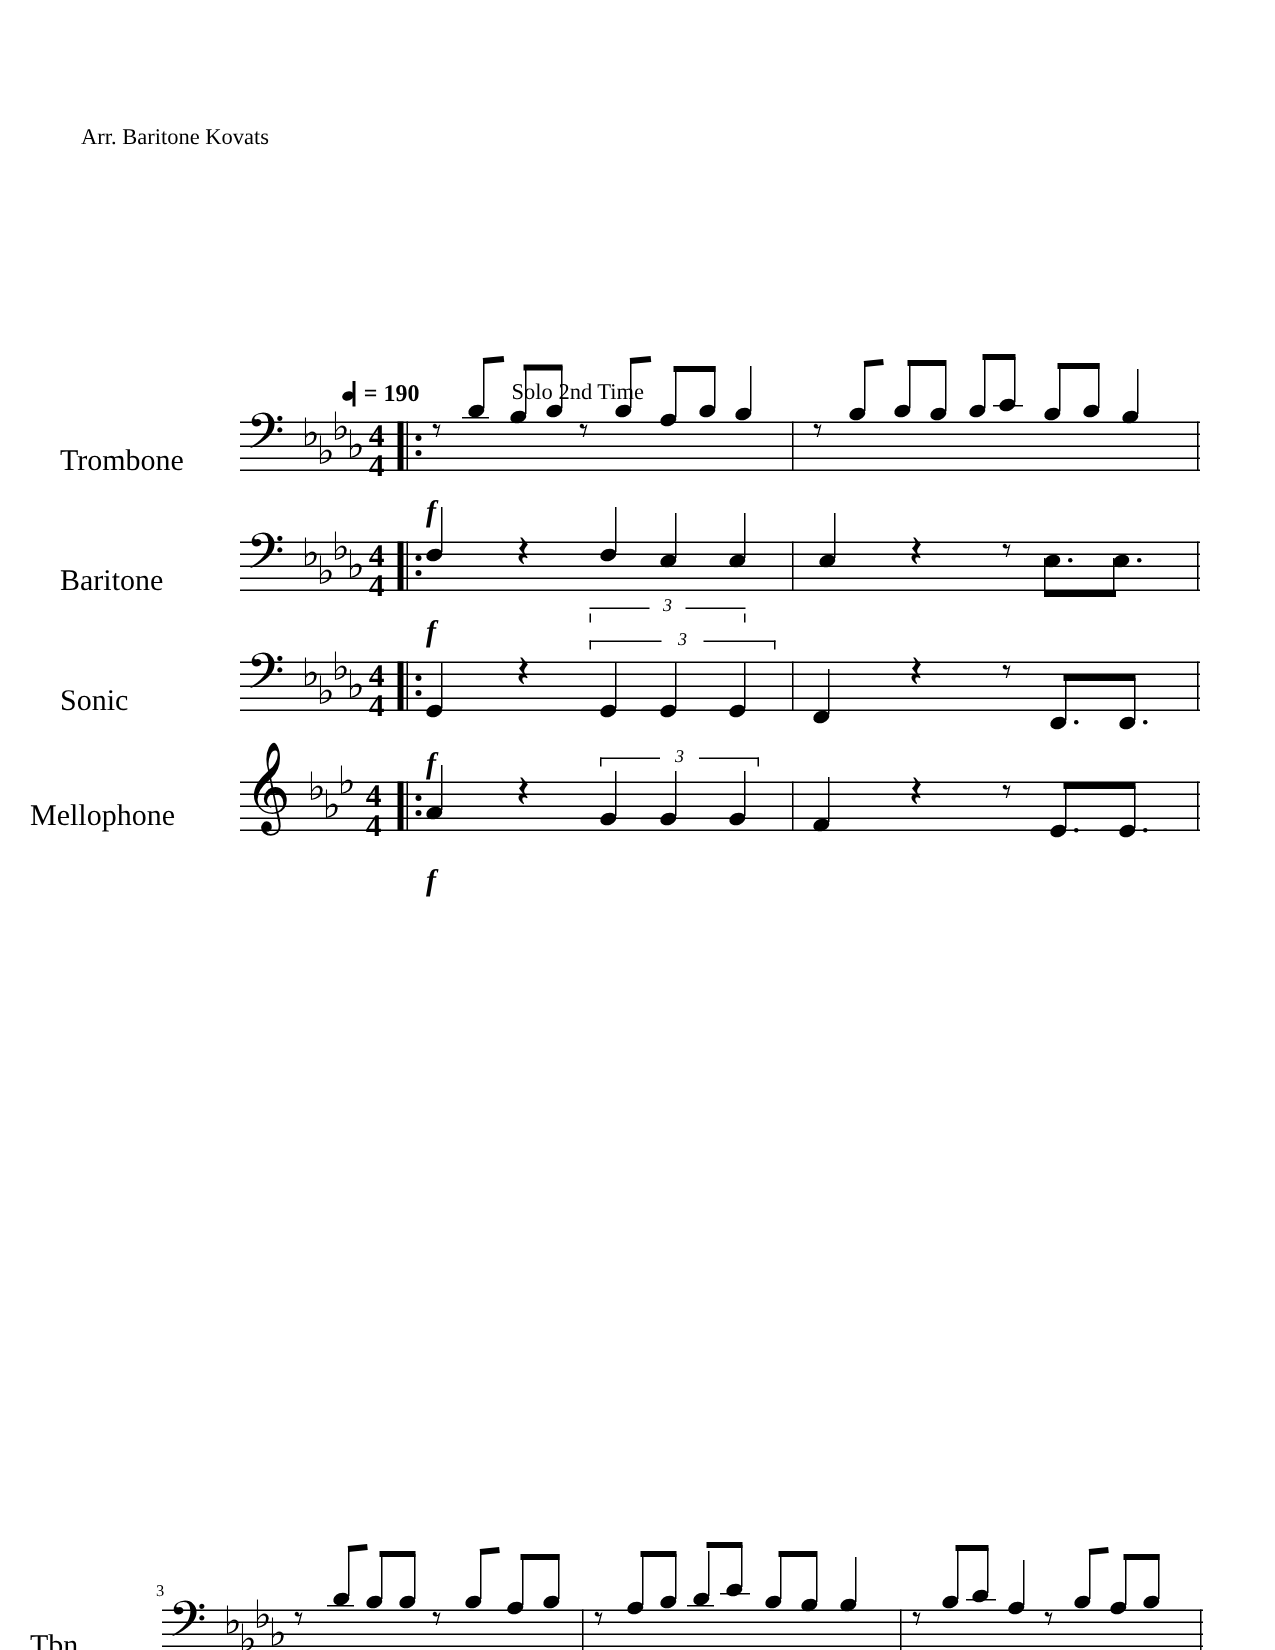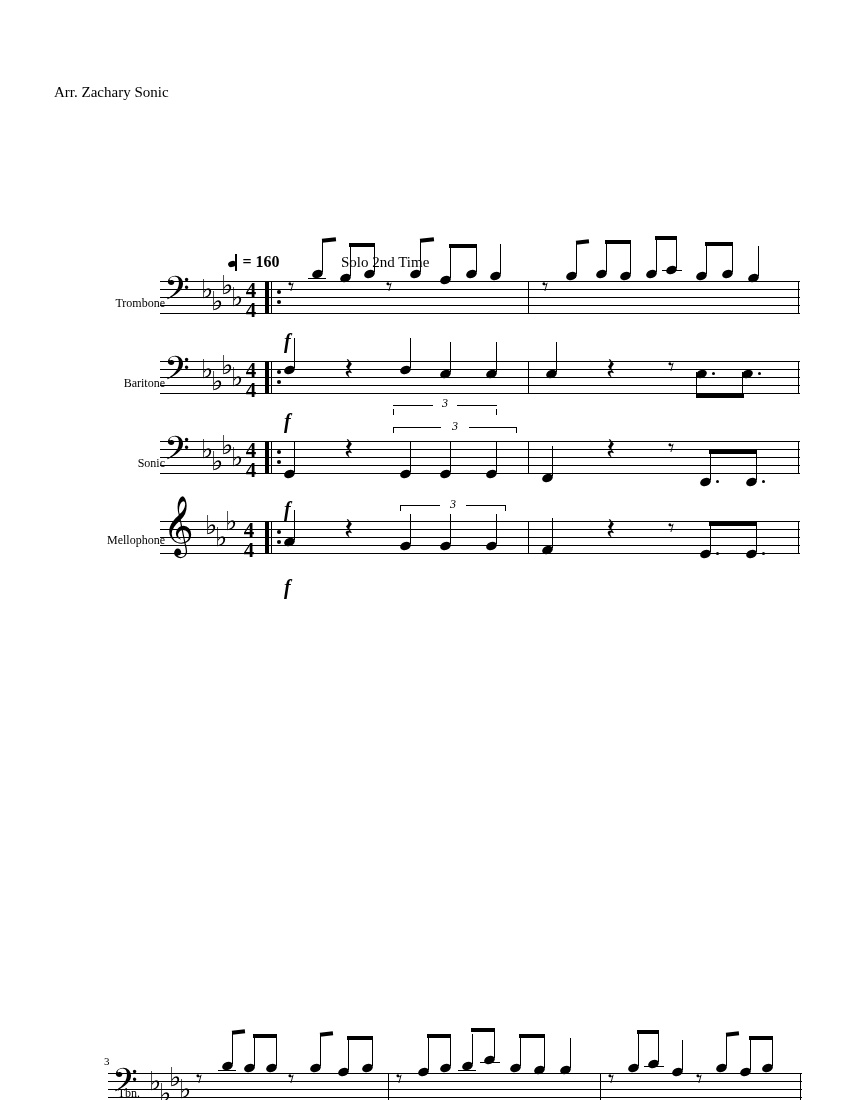--- a/index.html
+++ b/index.html
@@ -49,22 +49,22 @@
 
   .measure-number {
     position: absolute;
     font-size: 11px;
     font-family: "Liberation Serif", serif;
   }
 
   
   .inst-name {
     position: absolute;
-    font-size: 12px;
-    text-align: right;
+    font-size: 20px;
+    text-align: left;
     white-space: nowrap;
   }
 
   
   .staff {
     position: absolute;
     height: 32px;
   }
   .staff .line {
     position: absolute;
@@ -243,26 +243,26 @@
     font-family: "Liberation Serif", serif;
     background: #fff;
     padding: 0 3px;
   }
 </style>
 </head>
 <body>
 
 <div class="page">
 
-  <div class="arranger">Arr. Zachary Sonic</div>
+  <div class="arranger">Arr. Baritone Kovats</div>
 
   <div class="system system1">
 
     <div class="tempo" style="left:228px; top:130px;">
-      <span class="notehead"></span><span class="stem"></span><span>= 160</span>
+      <span class="notehead"></span><span class="stem"></span><span>= 190</span>
     </div>
 
     <div class="text-direction" style="left:341px; top:134px;">Solo 2nd Time</div>
 
     <div class="inst-name" style="left:40px; top:176px; width:125px;">Trombone</div>
     <div class="staff" style="left:160px; top:161px; width:640px;">
       <div class="line l0"></div>
       <div class="line l1"></div>
       <div class="line l2"></div>
       <div class="line l3"></div>

